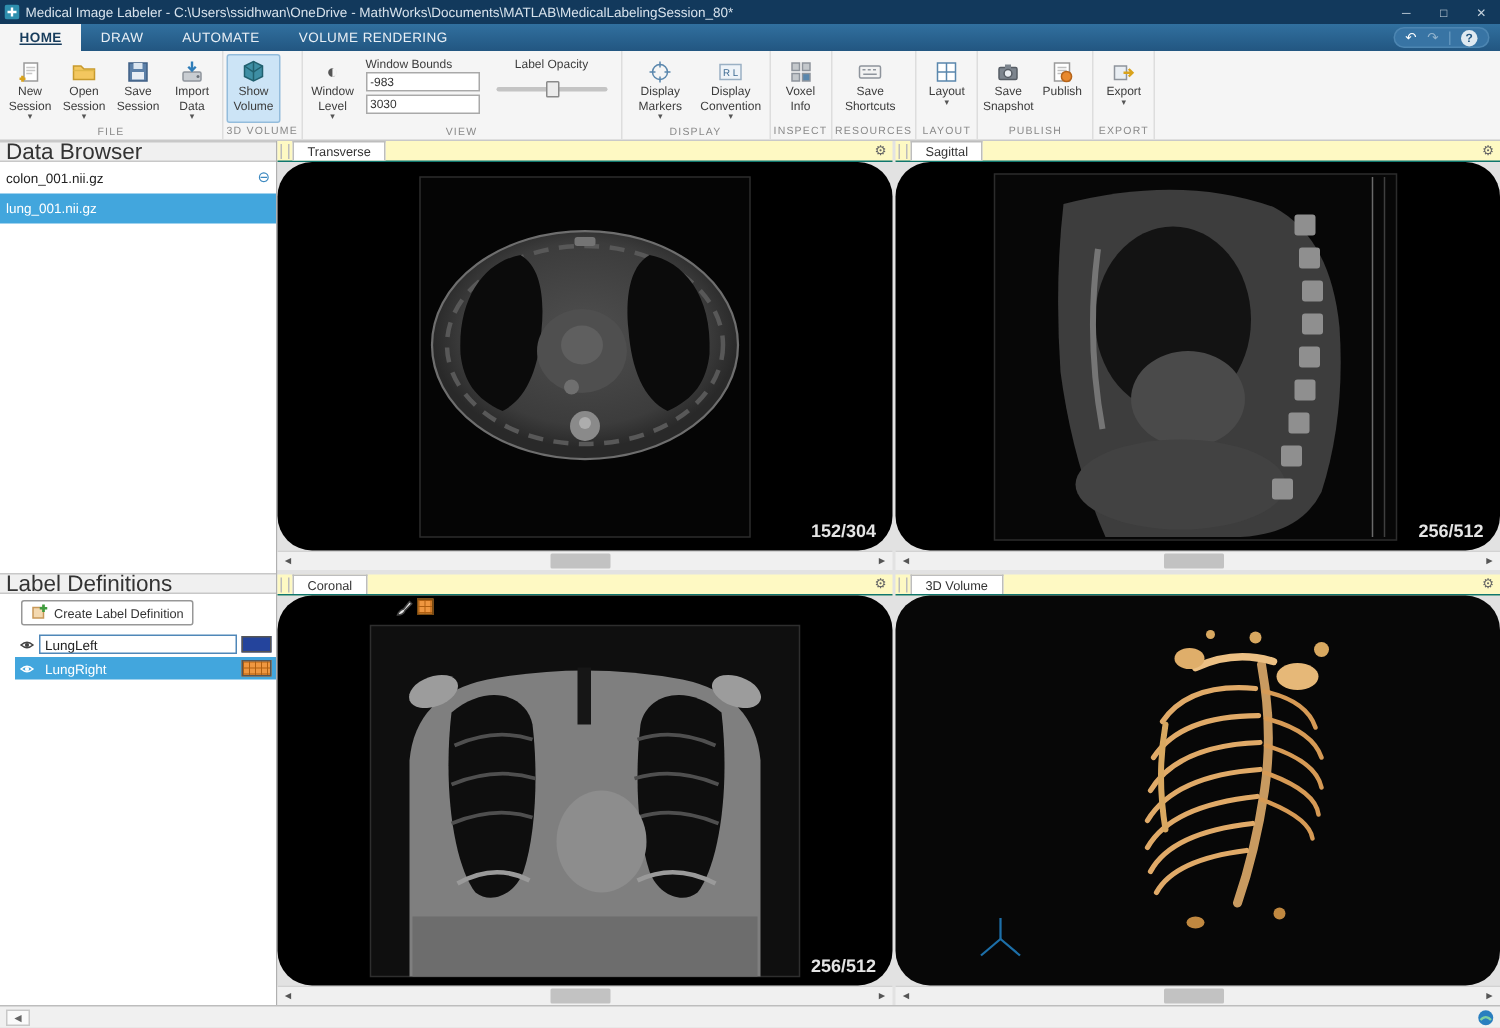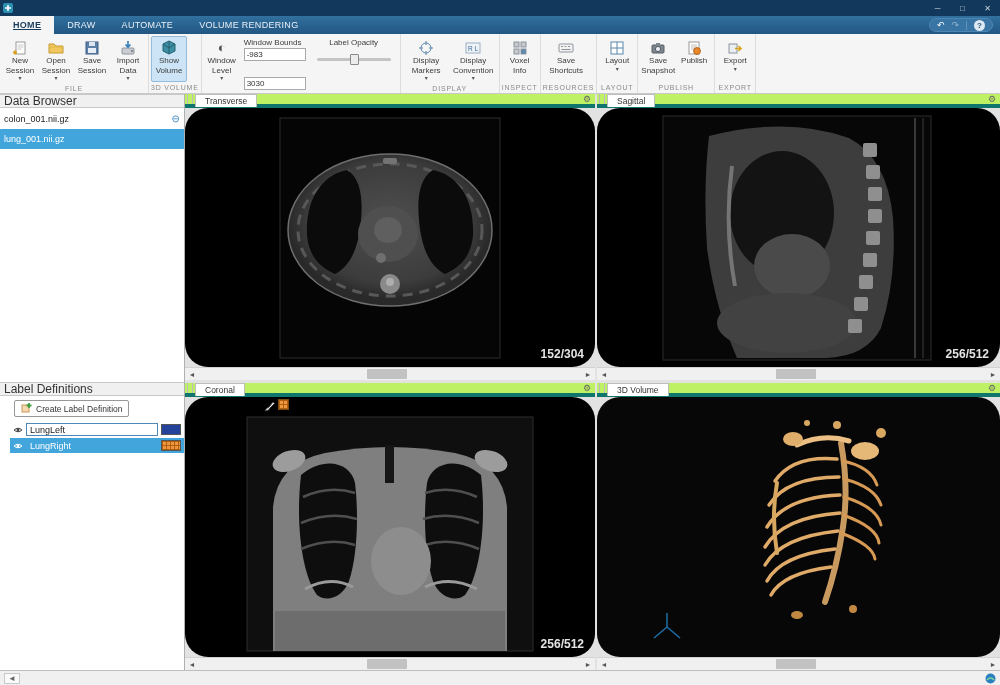--- a/index.html
+++ b/index.html
@@ -29,28 +29,28 @@
 .rsec-body{flex:1;display:flex;align-items:stretch;}
 .rsec-label{height:11px;line-height:11px;text-align:center;font-size:7px;color:#8a8a8a;letter-spacing:.8px;}
 .rbtn{width:36px;display:flex;flex-direction:column;align-items:center;padding-top:2px;font-size:8px;color:#3c3c3c;text-align:center;line-height:1.2;border:1px solid transparent;border-radius:2px;cursor:default;}
 .rbtn.wide{width:47px;}
 .rbtn.active{background:#cce4f6;border-color:#93bcdc;}
 .ric{height:17px;display:flex;align-items:center;justify-content:center;}
 .glyph-ic{font-size:13px;color:#555;line-height:1;}
 .drop{font-size:6px;color:#555;}
 .viewgrp{display:flex;flex-direction:column;padding:2px 4px 0;}
 .wb-label{font-size:8px;color:#3c3c3c;margin-bottom:1px;}
-.wb-input{width:62px;height:13px;border:1px solid #a9a9a9;background:#fff;font-size:8px;color:#333;padding:0 2px;margin-bottom:16px;font-family:inherit;}
+.wb-input{width:76px;height:13px;border:1px solid #a9a9a9;background:#fff;font-size:8px;color:#333;padding:0 2px;margin-bottom:2px;font-family:inherit;}
 .logrp{display:flex;flex-direction:column;align-items:center;padding:2px 7px 0;}
 .slider{position:relative;width:74px;height:3px;background:#c4c4c4;border-radius:2px;margin-top:10px;}
 .slider-thumb{position:absolute;left:33px;top:-4px;width:9px;height:11px;background:#ececec;border:1px solid #8a8a8a;border-radius:1px;}
 
 
 .sidebar{position:absolute;top:94px;left:0;width:185px;height:576px;background:#fff;border-right:1px solid #b0b0b0;}
-.panel-header{position:absolute;left:0;width:100%;height:14px;background:#f0f0f0;border-top:1px solid #c8c8c8;border-bottom:1px solid #c8c8c8;font-size:12px;color:#333;padding-left:4px;display:flex;align-items:center;}
+.panel-header{position:absolute;left:0;width:100%;height:14px;background:#f0f0f0;border-top:1px solid #c8c8c8;border-bottom:1px solid #c8c8c8;font-size:15px;color:#333;padding-left:4px;display:flex;align-items:center;}
 .db-header{top:0;}
 .ld-header{top:288px;}
 .db-list{position:absolute;top:15px;left:0;width:100%;}
 .file-item{height:14px;display:flex;align-items:center;padding:10px 4px;font-size:9px;color:#222;}
 .file-item.selected{background:#42a6dd;color:#fff;}
 .remove-icon{margin-left:auto;color:#3d89c0;font-size:10px;line-height:1;}
 .ld-body{position:absolute;top:303px;left:0;width:100%;padding-left:10px;}
 .create-btn{margin:3px 4px 5px 4px;height:17px;border:1px solid #979797;border-radius:2px;background:#fff;display:inline-flex;align-items:center;gap:4px;font-size:8.5px;padding:0 6px;color:#333;}
 .label-row{height:15px;display:flex;align-items:center;padding:0 3px;gap:3px;font-size:9px;color:#222;margin-bottom:1px;}
 .label-row.selected{background:#42a6dd;color:#fff;}
@@ -62,21 +62,21 @@
 .eye{display:flex;align-items:center;color:#444;}
 .label-row.selected .eye{color:#fff;}
 
 
 .viewports{position:absolute;top:94px;left:185px;width:815px;height:576px;background:#e2e2e2;}
 .vp{position:absolute;display:flex;flex-direction:column;}
 .vp-tl{left:0;top:0;width:410px;height:286px;}
 .vp-tr{left:412px;top:0;width:403px;height:286px;}
 .vp-bl{left:0;top:289px;width:410px;height:287px;}
 .vp-br{left:412px;top:289px;width:403px;height:287px;}
-.vp-tabbar{height:14px;background:#bef264;border-bottom:4px solid #0f766e;display:flex;}
+.vp-tabbar{height:14px;background:#fef9c3;border-bottom:1px solid #0f766e;display:flex;align-items:flex-end;}
 .vp-grip{width:6px;height:10px;margin:0 2px 1px 2px;border-left:1px solid #bcbcbc;border-right:1px solid #bcbcbc;}
 .vp-tab{height:13px;background:#fff;border:1px solid #bdbdbd;border-bottom:none;font-size:8.5px;color:#333;padding:0 9px;display:flex;align-items:center;}
 .vp-gear{margin-left:auto;margin-right:4px;color:#666;font-size:9px;align-self:center;line-height:1;}
 .vp-image{flex:1;background:#000;position:relative;overflow:hidden;border-radius:23px;}
 .vp-br .vp-image{background:#070707;}
 .slice-label{position:absolute;right:11px;bottom:6px;color:#e4e4e4;font-size:12px;font-weight:bold;}
 .vp-scroll{height:13px;background:#f0f0f0;border-top:1px solid #d2d2d2;display:flex;align-items:center;}
 .scroll-btn{width:14px;height:12px;font-size:7px;color:#555;display:flex;align-items:center;justify-content:center;}
 .scroll-track{flex:1;position:relative;height:12px;}
 .scroll-thumb{position:absolute;left:44%;top:1px;width:40px;height:10px;background:#c2c2c2;border-radius:1px;}
@@ -94,20 +94,21 @@
 
 <div id="app">
 
   <div class="titlebar">
     <span class="app-icon">
       <svg width="10" height="10" viewBox="0 0 10 10">
           <rect width="10" height="10" rx="2" fill="#2e8fae"></rect>
           <path d="M5 2 v6 M2 5 h6" stroke="#fff" stroke-width="1.6"></path>
         </svg>
     </span>
+    <span class="title-text">Medical Image Labeler - C:\Users\ssidhwan\OneDrive - MathWorks\Documents\MATLAB\MedicalLabelingSession_80*</span>
     <div class="win-controls">
       <span class="win-btn">─</span>
       <span class="win-btn">□</span>
       <span class="win-btn">✕</span>
     </div>
   </div>
 
   <div class="tabrow">
     <div class="tab active">HOME</div>
     <div class="tab">DRAW</div>

